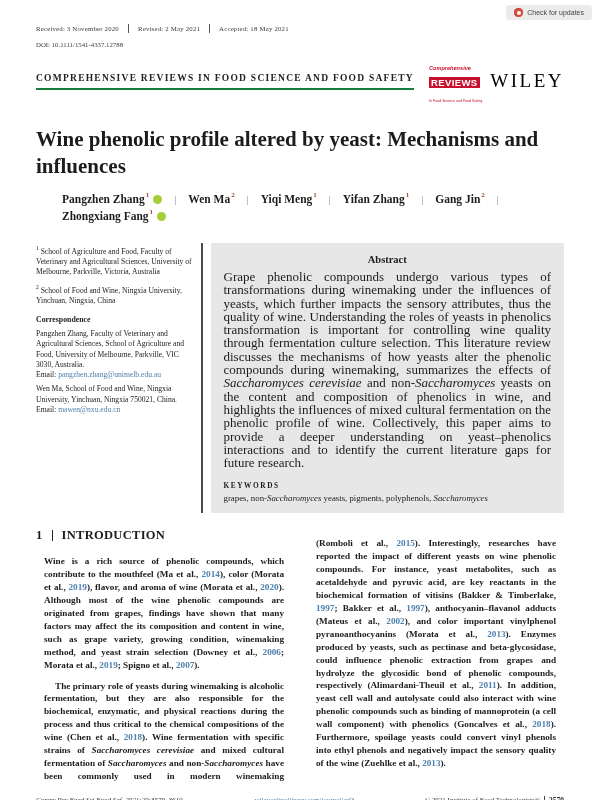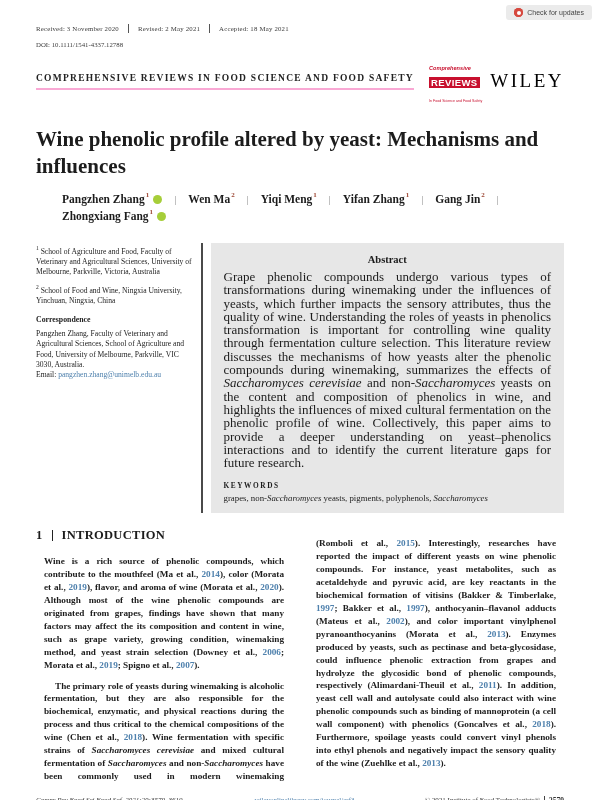--- a/index.html
+++ b/index.html
@@ -24,21 +24,21 @@
 
   
   .dates-row { margin-top:18px; display:flex; align-items:center; gap:9px; font-size:6.8px; color:#3a3a3a; letter-spacing:0.2px; }
   .vsep { border-left:1px solid #555; height:9px; }
   .rule-thick { height:2px; background:#232323; margin-top:4px; }
   .doi { font-size:6.8px; color:#3a3a3a; margin-top:4px; }
 
   
   .banner-row { display:flex; justify-content:space-between; align-items:center; margin-top:9px; }
   .journal-name { display:inline-block; font-size:9.5px; font-weight:bold; letter-spacing:1.25px;
-    padding-bottom:5px; border-bottom:2px solid #f9a8d4; color:#232323; }
+    padding-bottom:5px; border-bottom:2px solid #15803d; color:#232323; }
   .logo-wrap { display:flex; align-items:center; gap:8px; }
   .crf-logo { line-height:1; }
   .crf-line1 { color:#c8102e; font-family:"Liberation Sans", sans-serif; font-weight:bold; font-style:italic; font-size:5.6px; }
   .crf-line2 { display:inline-block; background:#c8102e; color:#fff; font-family:"Liberation Sans", sans-serif;
     font-weight:bold; font-size:9.5px; letter-spacing:0.4px; line-height:11px; padding:0 2px; margin-top:1px; }
   .crf-line3 { color:#c8102e; font-family:"Liberation Sans", sans-serif; font-size:3.6px; margin-top:1px; white-space:nowrap; }
   .wiley { font-size:19px; letter-spacing:2.5px; color:#000000; }
 
   
   .title { font-size:21px; line-height:27px; font-weight:bold; margin:21px 0 0 0; }
@@ -158,20 +158,24 @@
 
   <div class="meta-grid">
     <div class="left-meta">
       <div class="aff"><span class="sup">1</span><span> School of Agriculture and Food, Faculty of Veterinary and Agricultural Sciences, University of Melbourne, Parkville, Victoria, Australia</span></div>
       <div class="aff"><span class="sup">2</span><span> School of Food and Wine, Ningxia University, Yinchuan, Ningxia, China</span></div>
       <div class="corr-heading">Correspondence</div>
       <div class="corr-entry">
         <span>Pangzhen Zhang, Faculty of Veterinary and Agricultural Sciences, School of Agriculture and Food, University of Melbourne, Parkville, VIC 3030, Australia.</span><br>
         <span>Email: </span><span class="email-link">pangzhen.zhang@unimelb.edu.au</span>
       </div>
+      <div class="corr-entry">
+        <span>Wen Ma, School of Food and Wine, Ningxia University, Yinchuan, Ningxia 750021, China.</span><br>
+        <span>Email: </span><span class="email-link">mawen@nxu.edu.cn</span>
+      </div>
     </div>
     <div class="vdivider"></div>
     <div class="abstract-box">
       <div class="abs-heading">Abstract</div>
       <p class="abs-body"><span>Grape phenolic compounds undergo various types of transformations during winemaking under the influences of yeasts, which further impacts the sensory attributes, thus the quality of wine. Understanding the roles of yeasts in phenolics transformation is important for controlling wine quality through fermentation culture selection. This literature review discusses the mechanisms of how yeasts alter the phenolic compounds during winemaking, summarizes the effects of </span><span class="rt-i">Saccharomyces cerevisiae</span><span> and non-</span><span class="rt-i">Saccharomyces</span><span> yeasts on the content and composition of phenolics in wine, and highlights the influences of mixed cultural fermentation on the phenolic profile of wine. Collectively, this paper aims to provide a deeper understanding on yeast–phenolics interactions and to identify the current literature gaps for future research.</span></p>
       <div class="kw-heading">KEYWORDS</div>
       <p class="kw-line"><span>grapes, non-</span><span class="rt-i">Saccharomyces</span><span> yeasts, pigments, polyphenols, </span><span class="rt-i">Saccharomyces</span></p>
     </div>
   </div>
 

